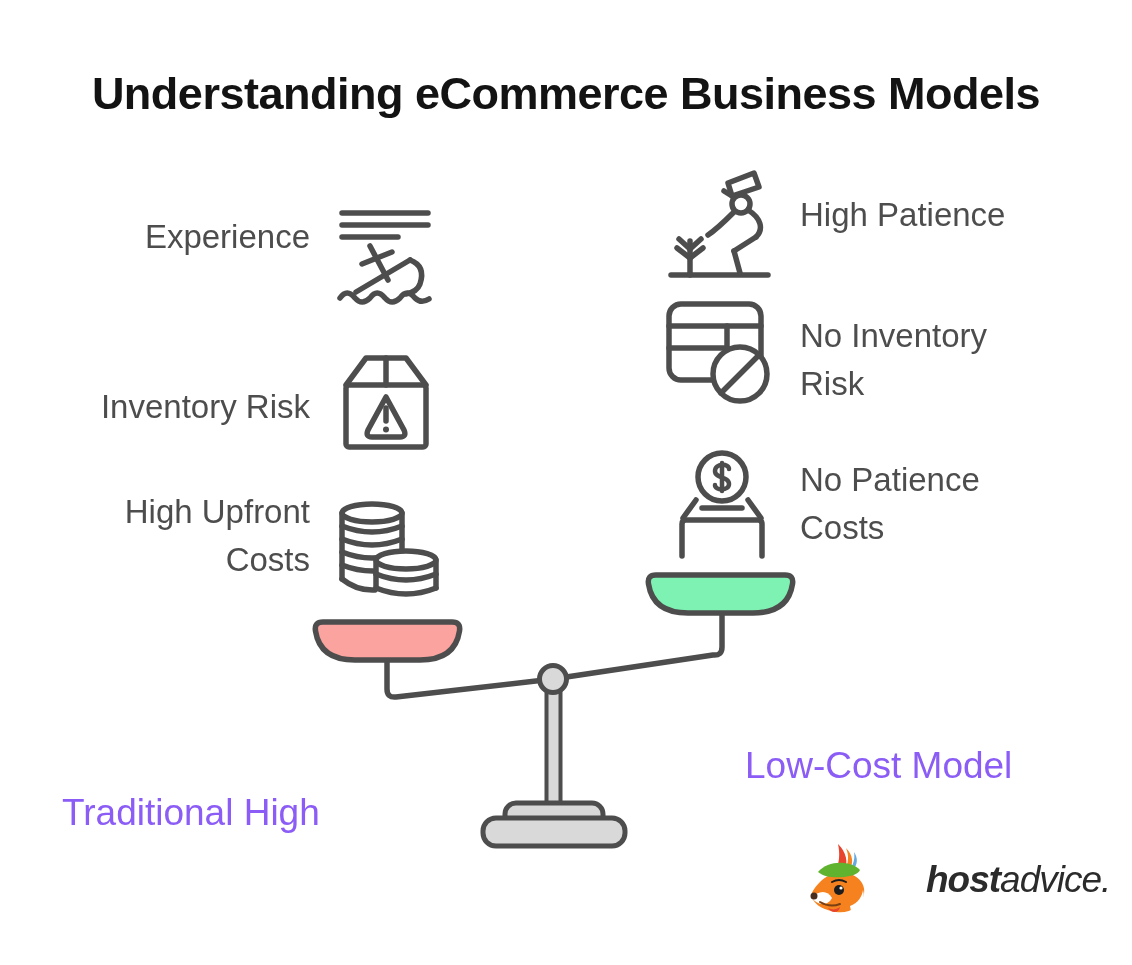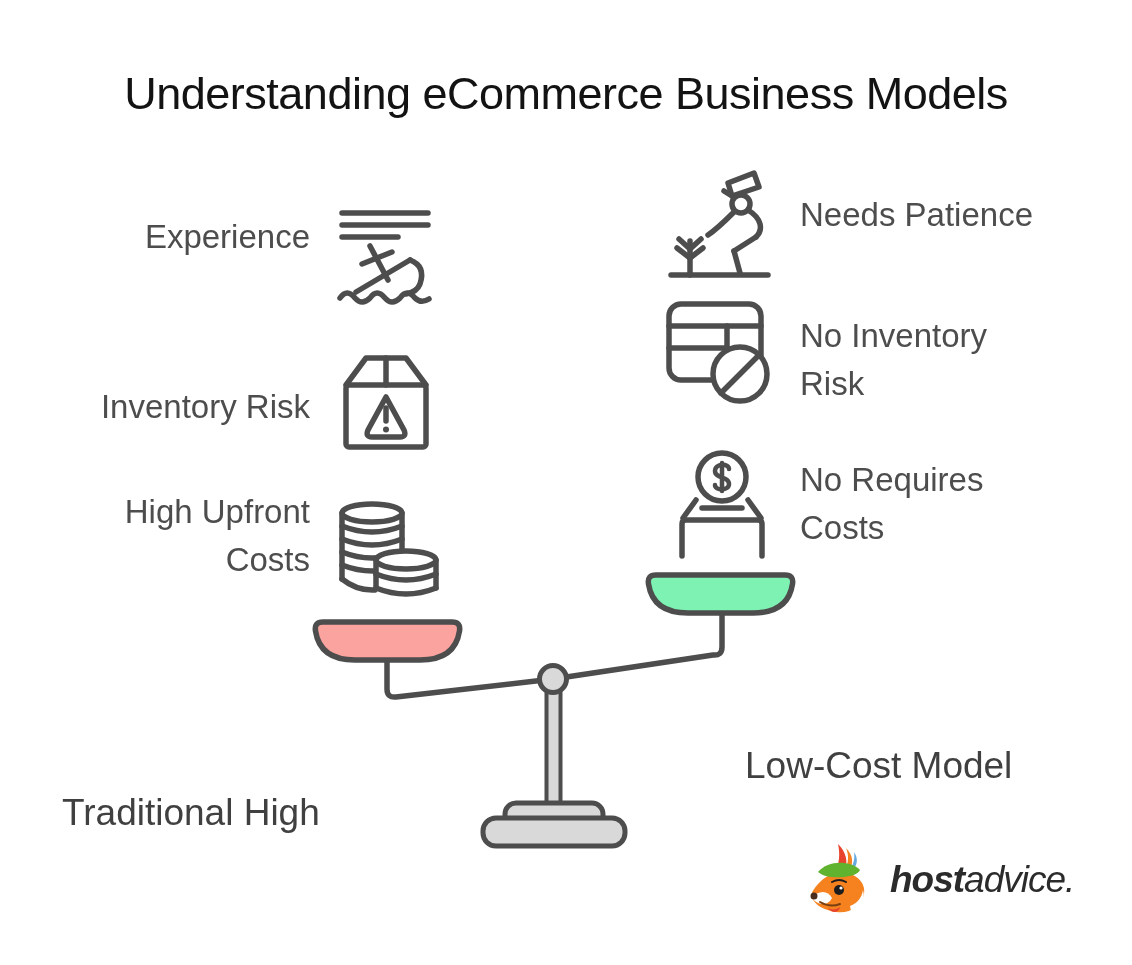--- a/index.html
+++ b/index.html
@@ -3,36 +3,36 @@
 <meta charset="utf-8">
 <style>
   * { margin:0; padding:0; box-sizing:border-box; }
   html, body { background:#ffffff; }
   .canvas{
     position:relative; width:1132px; height:965px; background:#ffffff;
     overflow:hidden; font-family:"Liberation Sans", sans-serif;
   }
   .title{
     position:absolute; top:68px; left:0; width:100%; text-align:center;
-    font-size:45px; font-weight:normal; color:#131313; letter-spacing:-0.5px;
+    font-size:45px; font-weight:bold; color:#131313; letter-spacing:-0.5px;
   }
   .feature-text{
     position:absolute; color:#4d4d4d; font-size:33px; line-height:48px;
     white-space:nowrap;
   }
   .feature-text.align-right{ right:822px; text-align:right; }
   .feature-text.align-left{ left:800px; text-align:left; }
   .icon{ position:absolute; }
   .stroke{ stroke:#4d4d4d; stroke-width:5.5; fill:none;
            stroke-linecap:round; stroke-linejoin:round; }
   .stroke-thin{ stroke:#4d4d4d; stroke-width:4.5; fill:none;
            stroke-linecap:round; stroke-linejoin:round; }
-  .model-label{ position:absolute; color:#404040; font-size:37px; white-space:nowrap; }
+  .model-label{ position:absolute; color:#8b5cf6; font-size:37px; white-space:nowrap; }
   .logo{ position:absolute; left:806px; top:842px; display:flex; align-items:center; gap:8px; }
-  .logo-text{ font-size:37px; font-style:italic; color:#2b2b2b; letter-spacing:-1px; }
+  .logo-text{ font-size:37px; font-style:italic; color:#2b2b2b; letter-spacing:-1px;margin-left:36px; }
   .logo-text .bold{ font-weight:700; }
   .logo-text .reg{ font-weight:400; }
 </style>
 </head>
 <body>
 
 <div class="canvas">
 
   <h1 class="title">Understanding eCommerce Business Models</h1>
 
@@ -89,21 +89,21 @@
     <g class="stroke">
       <ellipse cx="71" cy="60" rx="30" ry="9"></ellipse>
       <path d="M41 60 V88"></path>
       <path d="M101 60 V88"></path>
       <path d="M41 74 Q71 86 101 74"></path>
       <path d="M41 88 Q71 100 101 88"></path>
     </g>
   </svg>
 
   <div class="feature-text align-left" style="top:191px">
-    <div>Needs Patience</div>
+    <div>High Patience</div>
   </div>
 
   <svg class="icon" style="left:668px; top:163px" width="105" height="118" viewBox="0 0 105 118">
     <g class="stroke">
       <path d="M3 112 H100"></path>
       <path d="M22 112 V78"></path>
       <path d="M22 95 L9 85"></path>
       <path d="M22 95 L35 85"></path>
       <path d="M22 86 L11 76"></path>
       <path d="M22 86 L33 76"></path>
@@ -130,21 +130,21 @@
       <path d="M5 54 H63"></path>
     </g>
     <circle cx="76" cy="80" r="27" fill="#ffffff" stroke="none"></circle>
     <g class="stroke">
       <circle cx="76" cy="80" r="27"></circle>
       <path d="M57 99 L95 61"></path>
     </g>
   </svg>
 
   <div class="feature-text align-left" style="top:456px">
-    <div>No Requires</div>
+    <div>No Patience</div>
     <div>Costs</div>
   </div>
 
   <svg class="icon" style="left:674px; top:450px" width="100" height="112" viewBox="0 0 100 112">
     <g class="stroke">
       <circle cx="48" cy="27" r="24"></circle>
     </g>
     <g class="stroke-thin">
       <path d="M48 13 V41"></path>
       <path d="M55 19 C55 13 41 13 41 21 C41 29 55 26 55 34 C55 41 41 41 41 35"></path>

